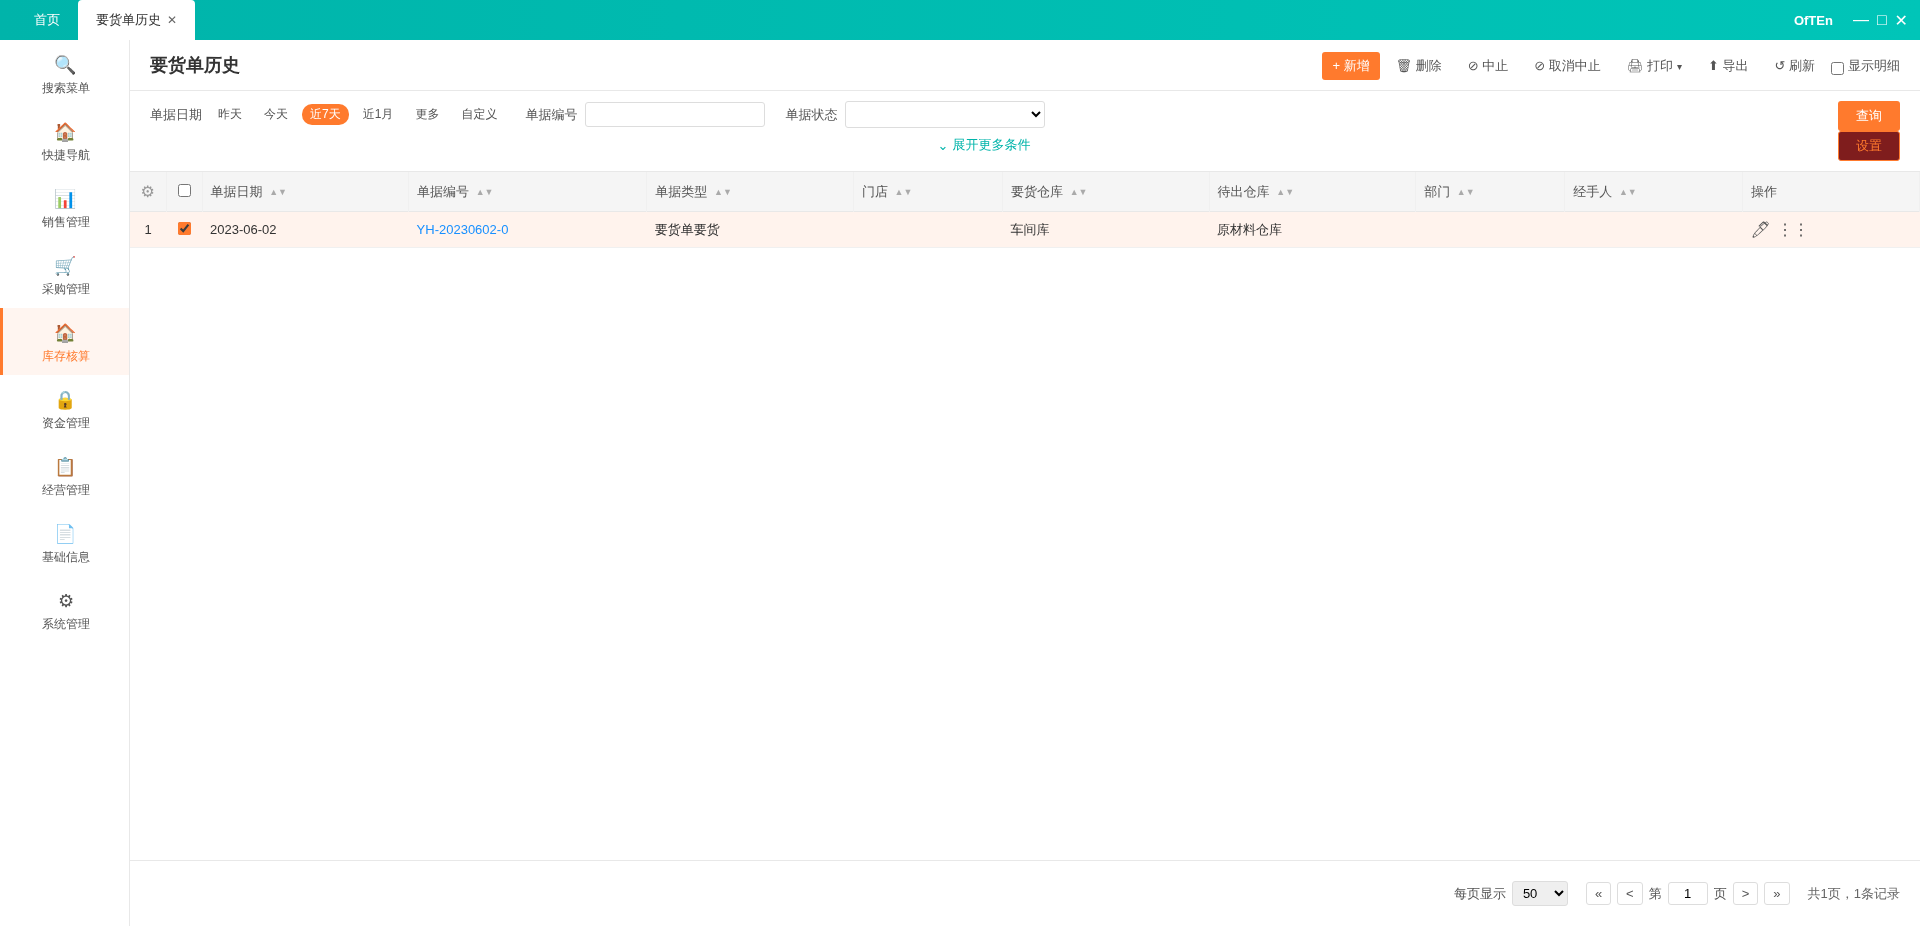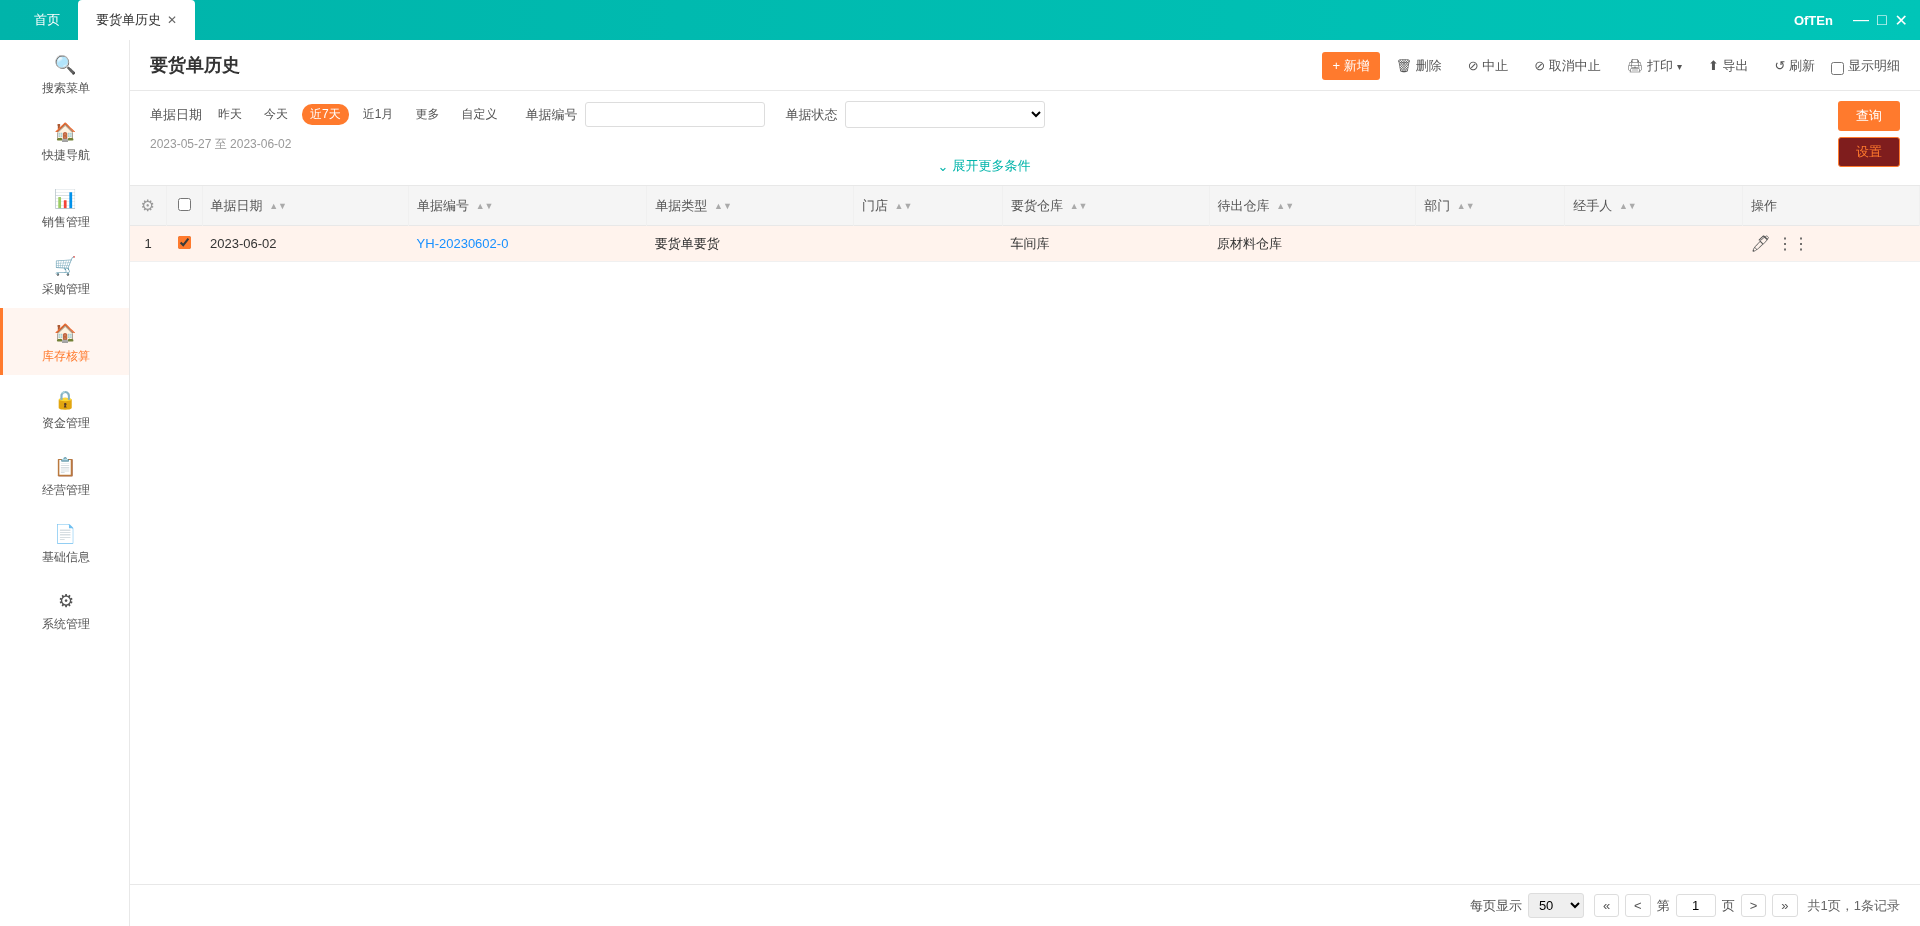--- a/index.html
+++ b/index.html
@@ -240,21 +240,20 @@
       gap: 4px;
       color: #00b4aa;
       cursor: pointer;
       font-size: 13px;
       margin: 4px auto 0;
       width: fit-content;
     }
     .filter-actions {
       display: flex;
       flex-direction: column;
-      gap: 6px;
       margin-left: auto;
     }
 
     
     .table-container {
       flex: 1;
       overflow: auto;
       background: white;
       margin: 0;
     }
@@ -329,25 +328,25 @@
       flex-shrink: 0;
       font-size: 13px;
       color: #555;
     }
     .footer-total-label { font-weight: bold; }
 
     
     .pagination-bar {
       background: white;
       border-top: 1px solid #e8e8e8;
-      padding: 8px 20px;
+      padding: 20px 20px;
       display: flex;
       align-items: center;
       justify-content: flex-end;
-      gap: 10px;
+      gap: 18px;
       flex-shrink: 0;
       font-size: 13px;
       color: #555;
     }
     .pagination-bar .per-page {
       display: flex;
       align-items: center;
       gap: 6px;
     }
     .per-page-select {
@@ -506,23 +505,20 @@
               <span class="filter-label">单据编号</span>
               <input type="text" class="filter-input" style="">
             </div>
             <div class="filter-group">
               <span class="filter-label">单据状态</span>
               <select class="filter-select">
                 <option value=""></option>
               </select>
             </div>
           </div>
-          <div style="display:flex; align-items:center; margin-top:2px;">
-            <span class="date-range">2023-05-27 至 2023-06-02</span>
-          </div>
           <div class="expand-more">
             <span>⌄</span>
             <span>展开更多条件</span>
           </div>
         </div>
 
         <div class="filter-actions">
           <button class="btn-query">查询</button>
           <button class="btn-settings">设置</button>
         </div>

